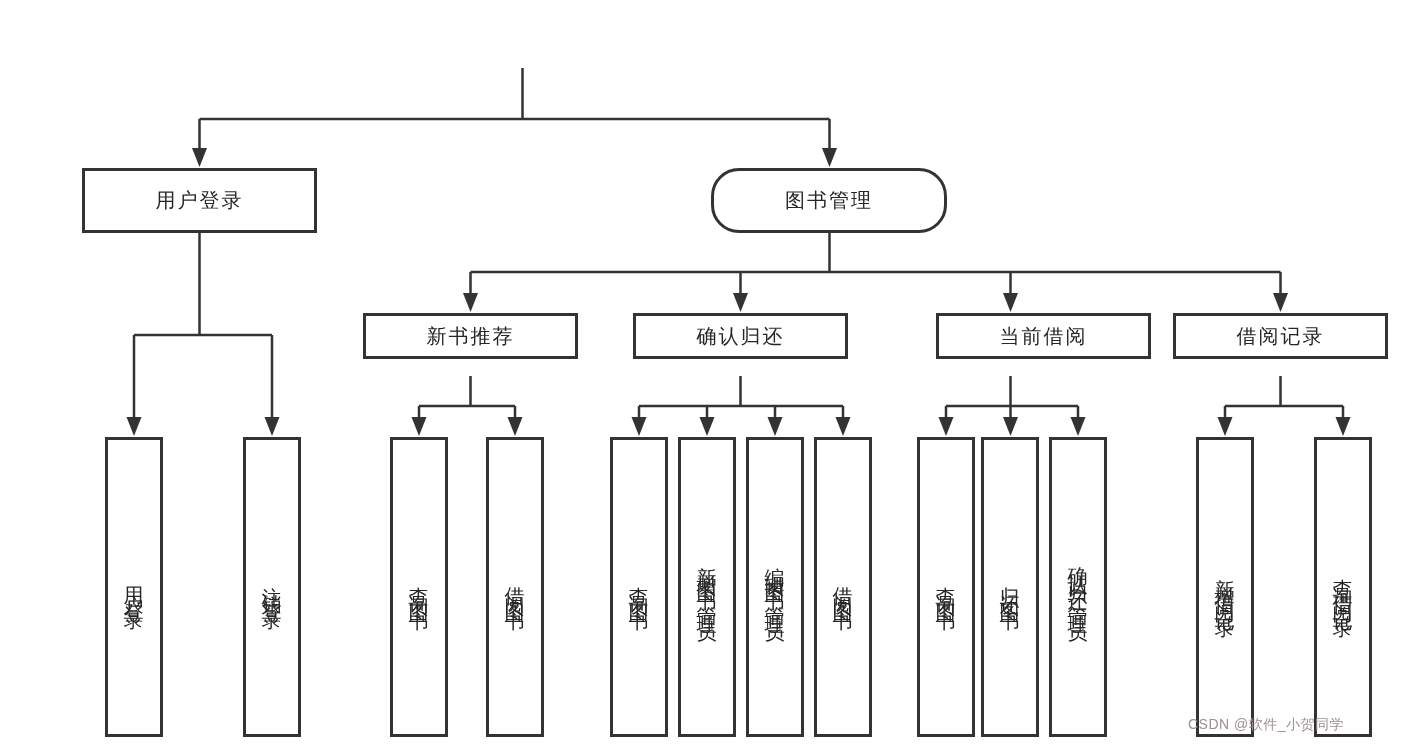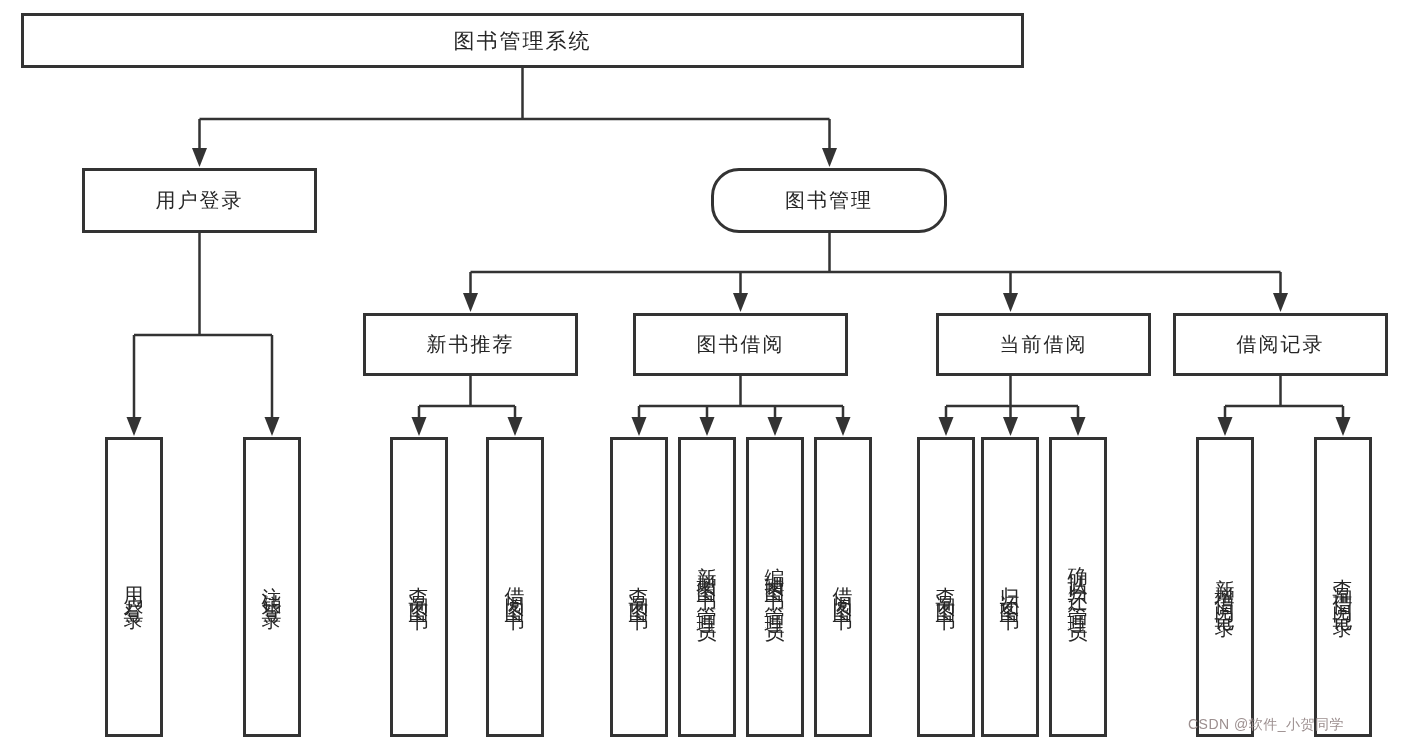--- a/index.html
+++ b/index.html
@@ -27,21 +27,21 @@
     display:flex;
     align-items:center;
     justify-content:center;
     text-align:center;
     letter-spacing:2px;
   }
   .node-root{left:21px;top:13px;width:1003px;height:55px;font-size:21px;}
   .node-l2{font-size:20px;}
   .node-l2a{left:82px;top:168px;width:235px;height:65px;}
   .node-l2b{left:711px;top:168px;width:236px;height:65px;border-radius:28px;}
-  .node-l3{top:313px;width:215px;height:63px;font-size:20px;}
+  .node-l3{top:313px;width:215px;height:46px;font-size:20px;}
   .node-l3a{left:363px;}
   .node-l3b{left:633px;}
   .node-l3c{left:936px;}
   .node-l3d{left:1173px;}
   .leaf{
     position:absolute;
     box-sizing:border-box;
     top:437px;width:58px;height:300px;
     border:3px solid var(--line-color);
     background:#ffffff;
@@ -116,27 +116,26 @@
       <polygon class="arrow" points="1070.5,417 1085.5,417 1078,436"></polygon>
     </g>
 
     <g>
       <path class="connector" d="M1280.5 376 V406 M1225 406 H1343 M1225 406 V417 M1343 406 V417"></path>
       <polygon class="arrow" points="1217.5,417 1232.5,417 1225,436"></polygon>
       <polygon class="arrow" points="1335.5,417 1350.5,417 1343,436"></polygon>
     </g>
   </svg>
 
-  <div class="node node-root">图书管理系统</div>
 
   <div class="node node-l2 node-l2a">用户登录</div>
   <div class="node node-l2 node-l2b">图书管理</div>
 
   <div class="node node-l3 node-l3a">新书推荐</div>
-  <div class="node node-l3 node-l3b">图书借阅</div>
+  <div class="node node-l3 node-l3b">确认归还</div>
   <div class="node node-l3 node-l3c">当前借阅</div>
   <div class="node node-l3 node-l3d">借阅记录</div>
 
   <div class="leaf lf1">
       <span>用户登录</span>
     </div>
   <div class="leaf lf2">
       <span>注销登录</span>
     </div>
   <div class="leaf lf3">

